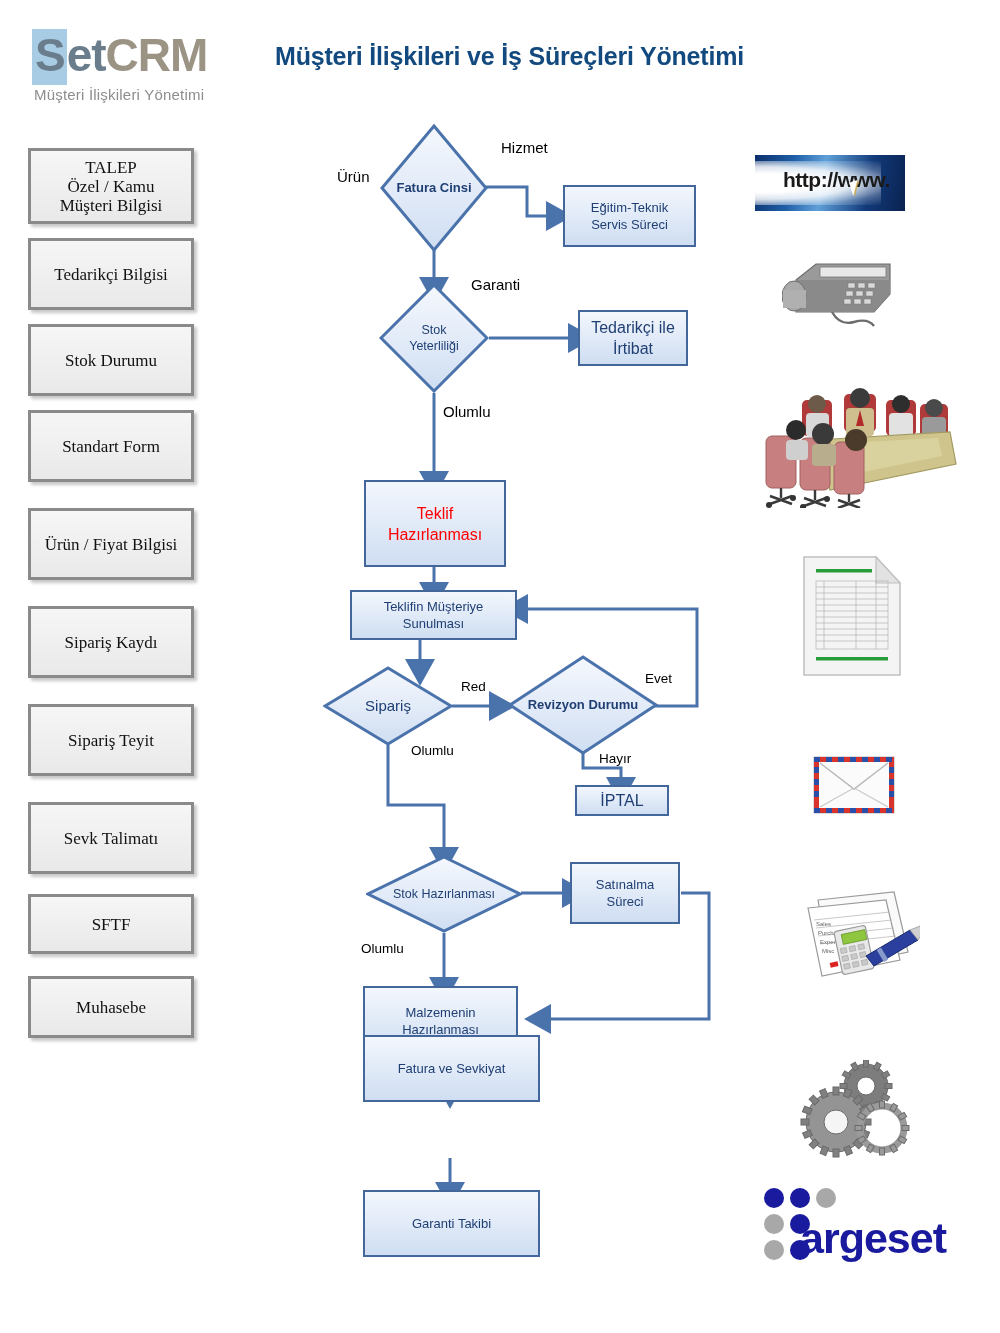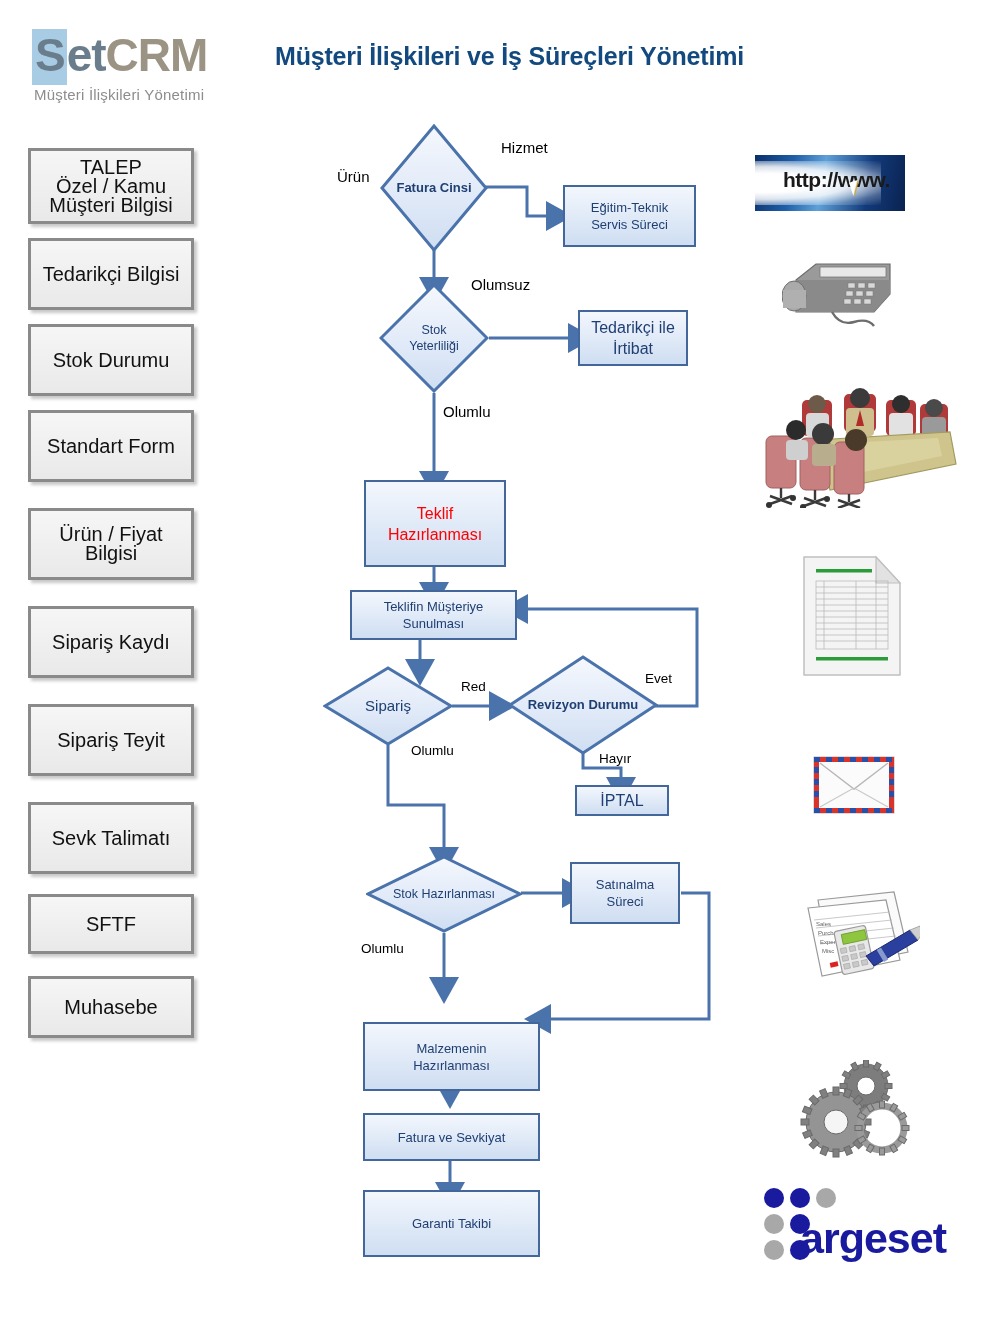--- a/index.html
+++ b/index.html
@@ -66,23 +66,24 @@
     position: relative;
     width: 166px;
     border: 3px solid #8a8a8a;
     background: linear-gradient(180deg,#f6f6f6 0%,#e9e9e9 100%);
     box-shadow: 3px 3px 3px rgba(0,0,0,0.22);
     display: flex;
     align-items: center;
     justify-content: center;
     text-align: center;
     color: #111;
-    font-size: 20px;
+    font-size: 17px;
     line-height: 19px;
     margin-bottom: 14px;
+    font-family: Liberation Serif, serif;
   }
 
   
   .node {
     position: absolute;
     display: flex;
     align-items: center;
     justify-content: center;
     text-align: center;
   }
@@ -305,21 +306,21 @@
     <svg class="dia" viewBox="0 0 110 110">
       <polygon points="55,2 108,55 55,108 2,55" fill="url(#boxgrad)" stroke="#4a72ab" stroke-width="3"></polygon>
     </svg>
     <div class="dia-label">
       <div>
         <div>Stok</div>
         <div>Yeterliliği</div>
       </div>
     </div>
   </div>
-  <div class="edge-label" style="left:471px;top:276px">Olumsuz</div>
+  <div class="edge-label" style="left:471px;top:276px">Garanti</div>
 
   <div class="node proc big-text" style="left:578px;top:310px;width:110px;height:56px">
     <div>
       <div>Tedarikçi ile</div>
       <div>İrtibat</div>
     </div>
   </div>
 
   <div class="edge-label" style="left:443px;top:403px">Olumlu</div>
 
@@ -367,28 +368,28 @@
   </div>
   <div class="edge-label sm" style="left:361px;top:941px">Olumlu</div>
 
   <div class="node proc" style="left:570px;top:862px;width:110px;height:62px">
     <div>
       <div>Satınalma</div>
       <div>Süreci</div>
     </div>
   </div>
 
-  <div class="node proc" style="left:363px;top:1022px;width:177px;height:69px">
+  <div class="node proc" style="left:363px;top:986px;width:155px;height:69px">
     <div>
       <div>Malzemenin</div>
       <div>Hazırlanması</div>
     </div>
   </div>
 
-  <div class="node proc" style="left:363px;top:1113px;width:177px;height:48px">
+  <div class="node proc" style="left:363px;top:1035px;width:177px;height:67px">
     <span>Fatura ve Sevkiyat</span>
   </div>
 
   <div class="node proc" style="left:363px;top:1190px;width:177px;height:67px">
     <span>Garanti Takibi</span>
   </div>
 
   <div class="illus" id="img-http">
     <div class="beam"></div>
     <div class="txt">http://www.</div>

